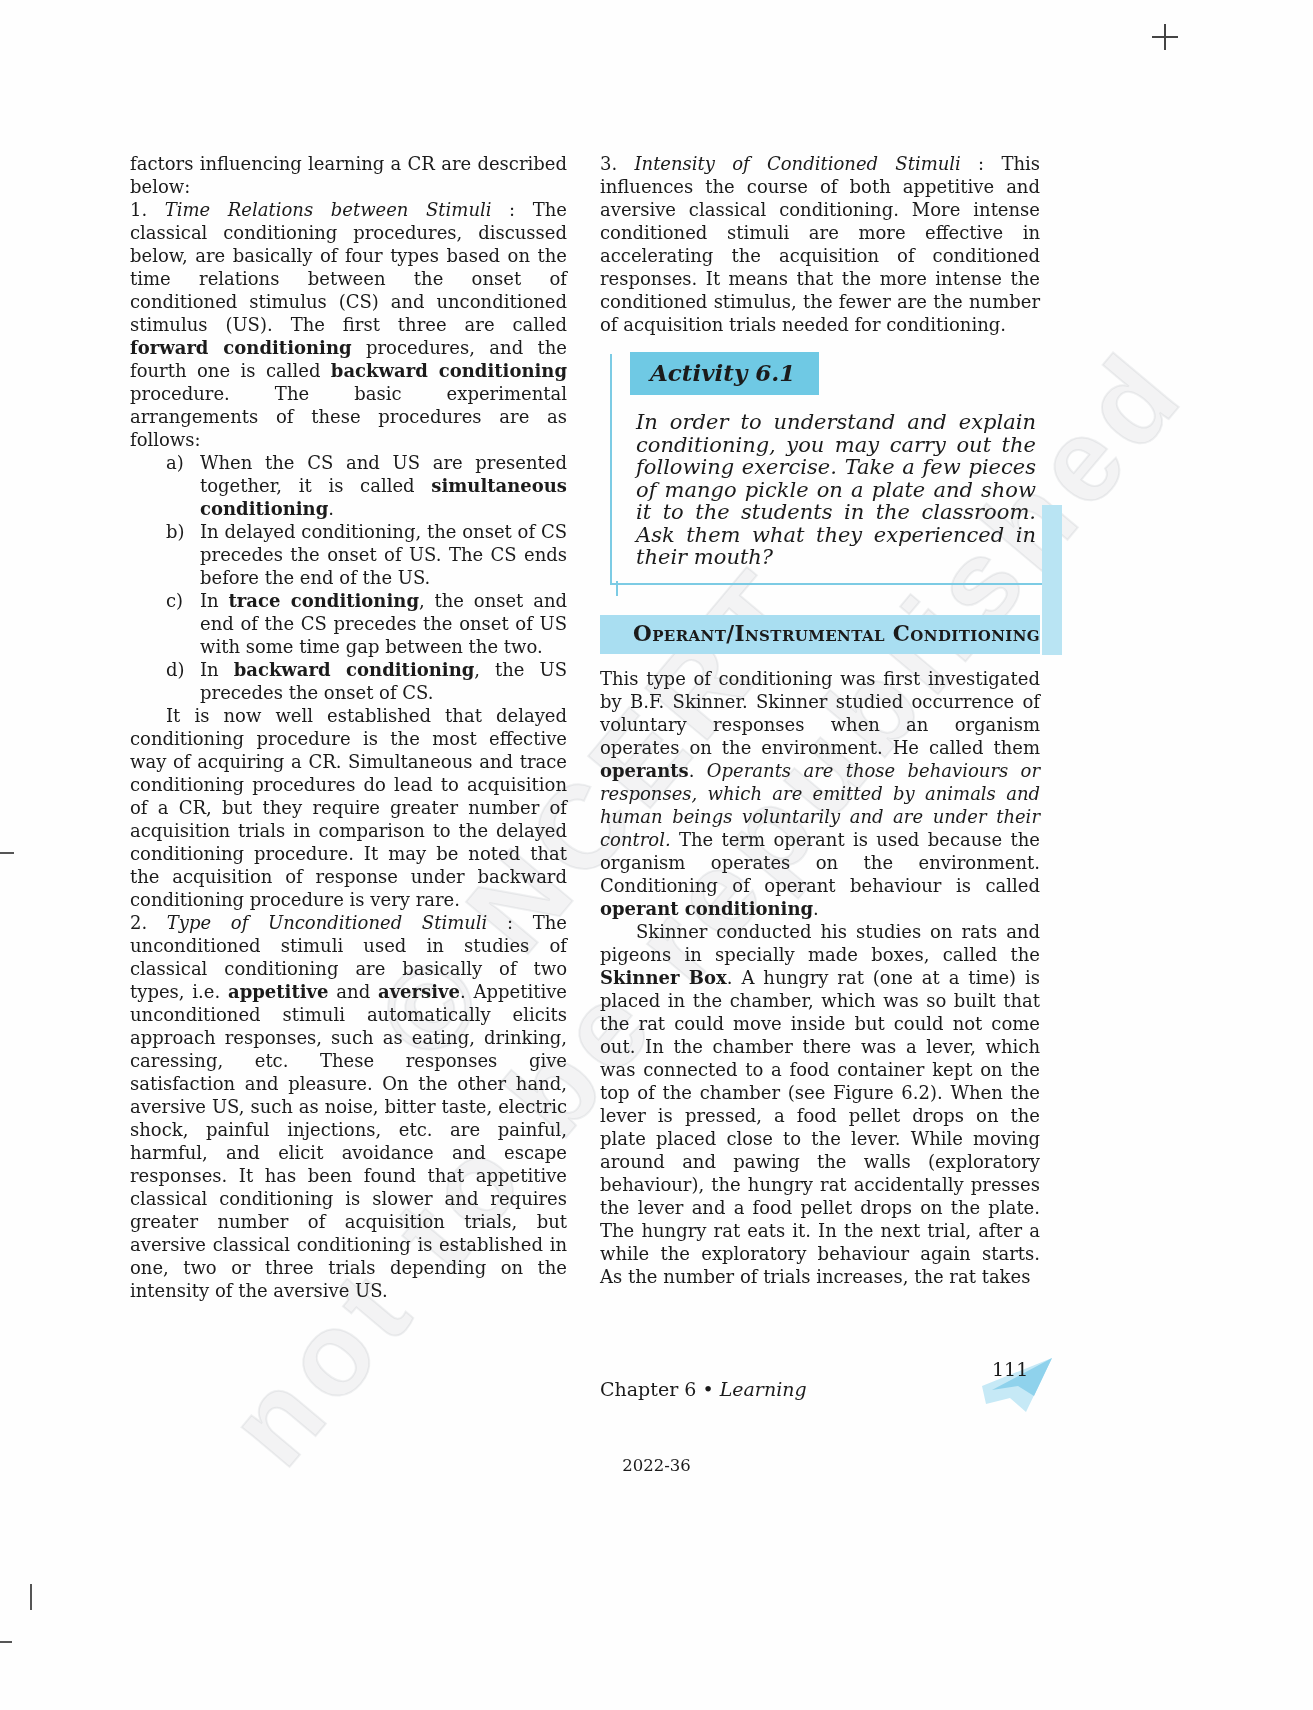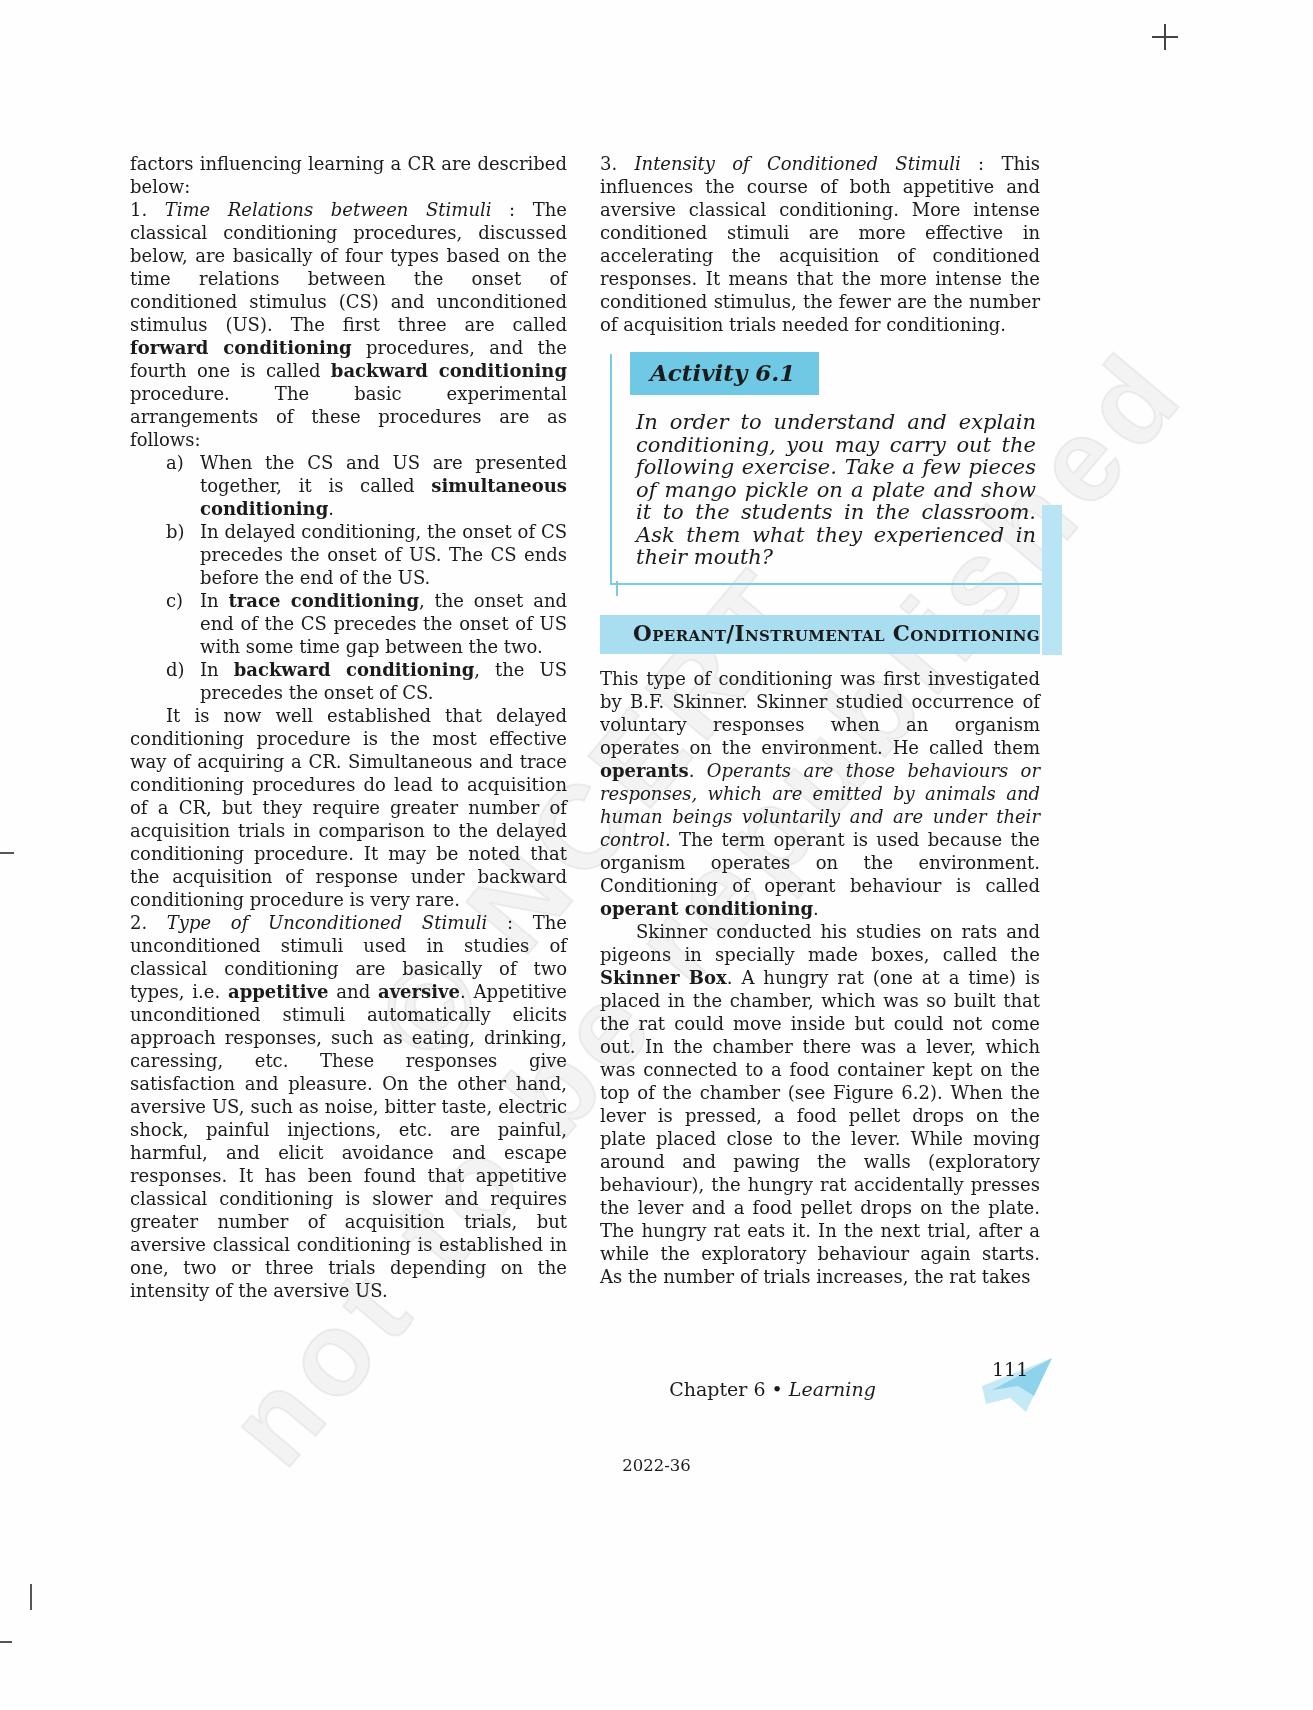--- a/index.html
+++ b/index.html
@@ -66,21 +66,21 @@
     font-weight:bold;
     font-size:118px;
     letter-spacing:10px;
     color:rgba(110,120,130,0.08);
     -webkit-text-stroke:2px rgba(110,120,130,0.10);
     white-space:nowrap;
     line-height:1.25;
   }
 
   
-  .footer-line { position:absolute; top:1378px; left:600px; width:345px; text-align:center; font-size:19px; }
+  .footer-line { position:absolute; top:1378px; left:600px; width:345px; text-align:left; font-size:19px; }
   .footer-line .book { font-style:italic; }
   .badge { position:absolute; left:980px; top:1354px; }
   .year { position:absolute; top:1456px; left:0; width:100%; text-align:center; font-size:16.5px; }
 
   
   .mark-plus { position:absolute; left:1152px; top:24px; width:26px; height:26px; }
   .mark-plus::before { content:""; position:absolute; left:0; right:0; top:12px; height:1.5px; background:#444; }
   .mark-plus::after  { content:""; position:absolute; top:0; bottom:0; left:12px; width:1.5px; background:#444; }
   .mark-left { position:absolute; left:0; top:852px; width:14px; height:2px; background:#555; }
   .mark-bl-v { position:absolute; left:30px; top:1584px; width:2px; height:26px; background:#555; }

